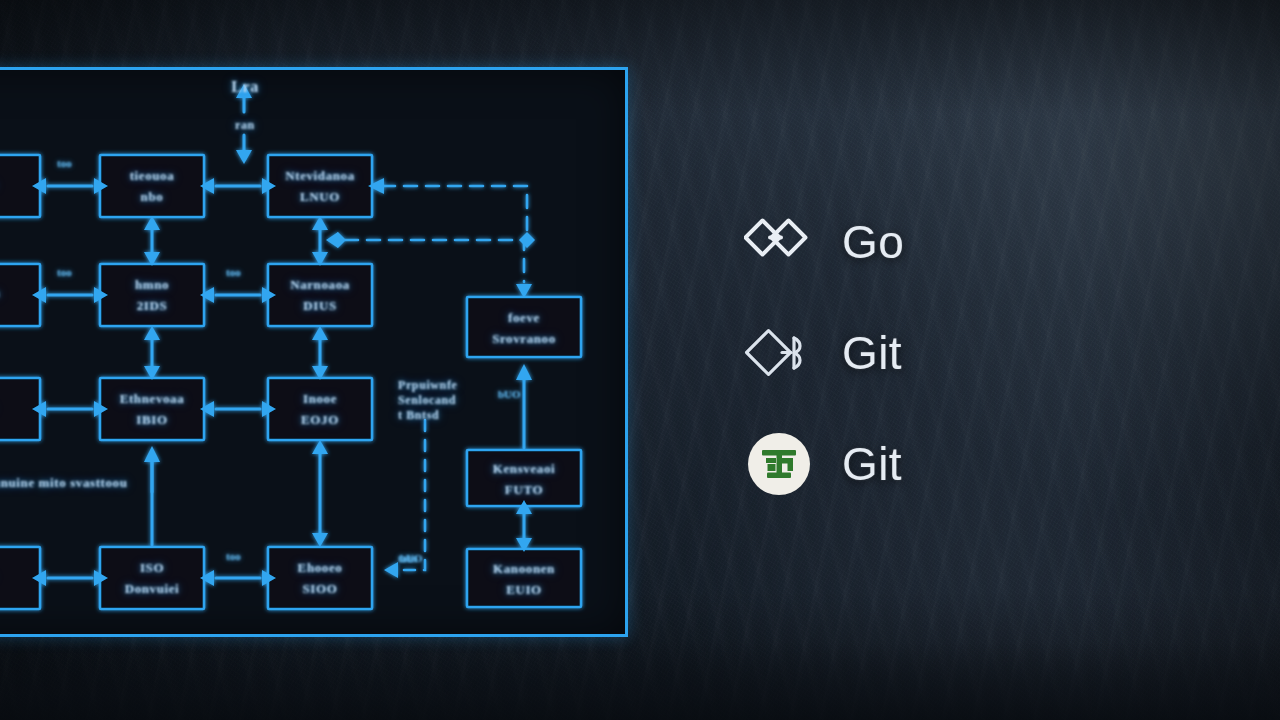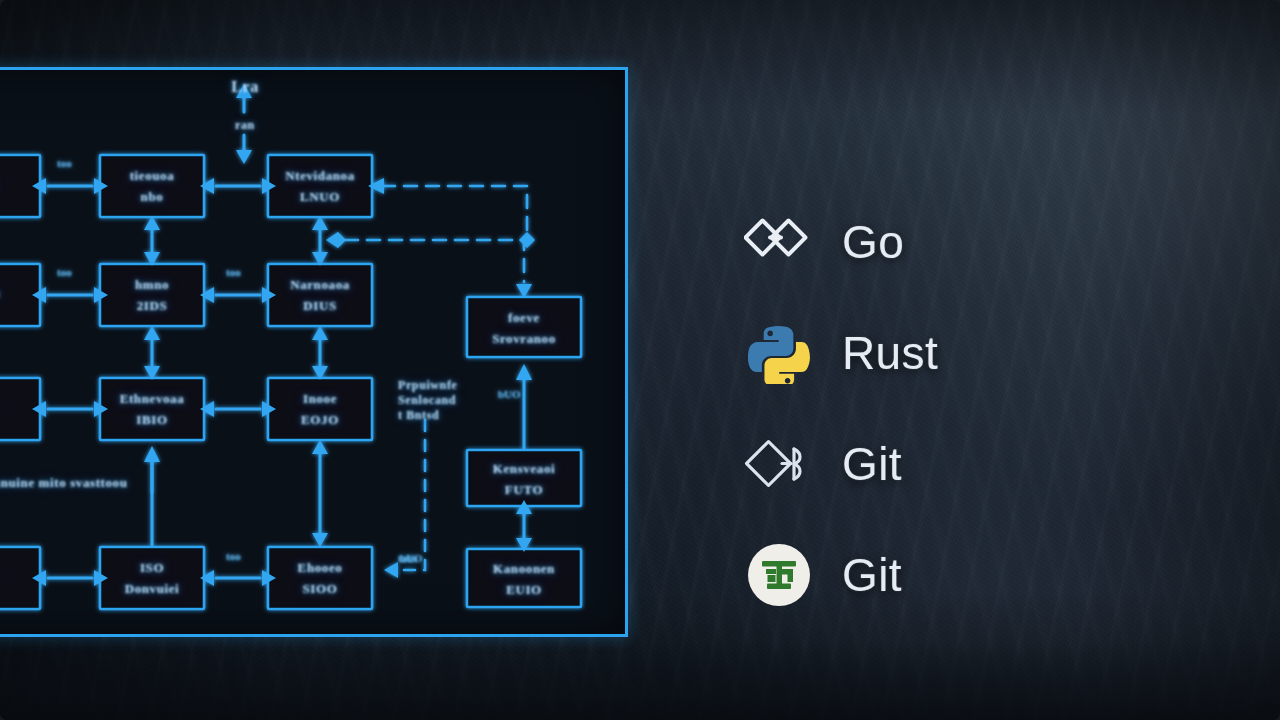--- a/index.html
+++ b/index.html
@@ -9,21 +9,20 @@
     width:1280px; height:720px;
     overflow:hidden;
     background:#121a24;
     font-family:"Liberation Sans", sans-serif;
   }
 
   #stage {
     position:relative;
     width:1280px; height:720px;
     overflow:hidden;
-    border-radius:7px;
   }
 
   
   .bg-base {
     position:absolute; inset:0;
     background:
       radial-gradient(120% 95% at 78% 18%, #27323f 0%, #1d2733 38%, #161f2a 68%, #111923 100%);
   }
   .bg-vein {
     position:absolute; inset:-10%;
@@ -378,31 +377,20 @@
           <g fill="none" stroke="#e9eef4" stroke-width="4" stroke-linejoin="round">
             <rect x="6.5" y="11.5" width="24" height="24" transform="rotate(45 18.5 23.5)"></rect>
             <rect x="32.5" y="11.5" width="24" height="24" transform="rotate(45 44.5 23.5)"></rect>
             <path d="M26 23.5 L37 23.5" stroke-linecap="round"></path>
           </g>
         </svg>
       </div>
       <div class="legend-label">Go</div>
     </div>
 
-    <div class="legend-row">
-      <div class="legend-ico">
-        <svg width="62" height="62" viewBox="0 0 64 64">
-          <g>
-            <path fill="#3b7bb0" d="M31.3 4.2c-2.7 0-5.2.2-7.4.6-6.5 1.1-7.7 3.6-7.7 8v5.9h15.4v2H10.4c-4.4 0-8.3 2.7-9.5 7.7-1.4 5.8-1.5 9.4 0 15.4 1.1 4.5 3.7 7.7 8.1 7.7h5.3v-7.1c0-5 4.4-9.4 9.5-9.4h15.4c4.2 0 7.6-3.5 7.6-7.7V12.8c0-4.1-3.5-7.2-7.6-7.9-2.6-.4-5.3-.6-7.9-.7zm-8.4 4.7c1.6 0 2.9 1.3 2.9 2.9 0 1.6-1.3 2.9-2.9 2.9-1.6 0-2.9-1.3-2.9-2.9 0-1.6 1.3-2.9 2.9-2.9z"></path>
-            <path fill="#f5d44c" d="M49.5 20.7v6.9c0 5.3-4.5 9.6-9.5 9.6H24.6c-4.1 0-7.6 3.6-7.6 7.7v14.4c0 4.1 3.6 6.5 7.6 7.7 4.8 1.4 9.4 1.7 15.4 0 3.8-1.1 7.6-3.3 7.6-7.7v-5.8H32.2v-2h23c4.4 0 6.1-3.1 7.6-7.7 1.6-4.8 1.5-9.4 0-15.4-1.1-4.4-3.2-7.7-7.6-7.7h-5.7zm-8.6 37.1c1.6 0 2.9 1.3 2.9 2.9 0 1.6-1.3 2.9-2.9 2.9-1.6 0-2.9-1.3-2.9-2.9 0-1.6 1.3-2.9 2.9-2.9z"></path>
-          </g>
-        </svg>
-      </div>
-      <div class="legend-label">Rust</div>
-    </div>
 
     <div class="legend-row">
       <div class="legend-ico">
         <svg width="70" height="62" viewBox="0 0 70 62">
           <g fill="none" stroke="#dbe3ec" stroke-width="3.2" stroke-linejoin="round" stroke-linecap="round">
             <rect x="9" y="15" width="31" height="31" transform="rotate(45 24.5 30.5)"></rect>
             <path d="M38 30.5 L47 30.5"></path>
             <path d="M50 16 C58 20, 58 28, 50 31 C58 34, 58 42, 50 46"></path>
             <path d="M50 16 L50 46"></path>
           </g>

